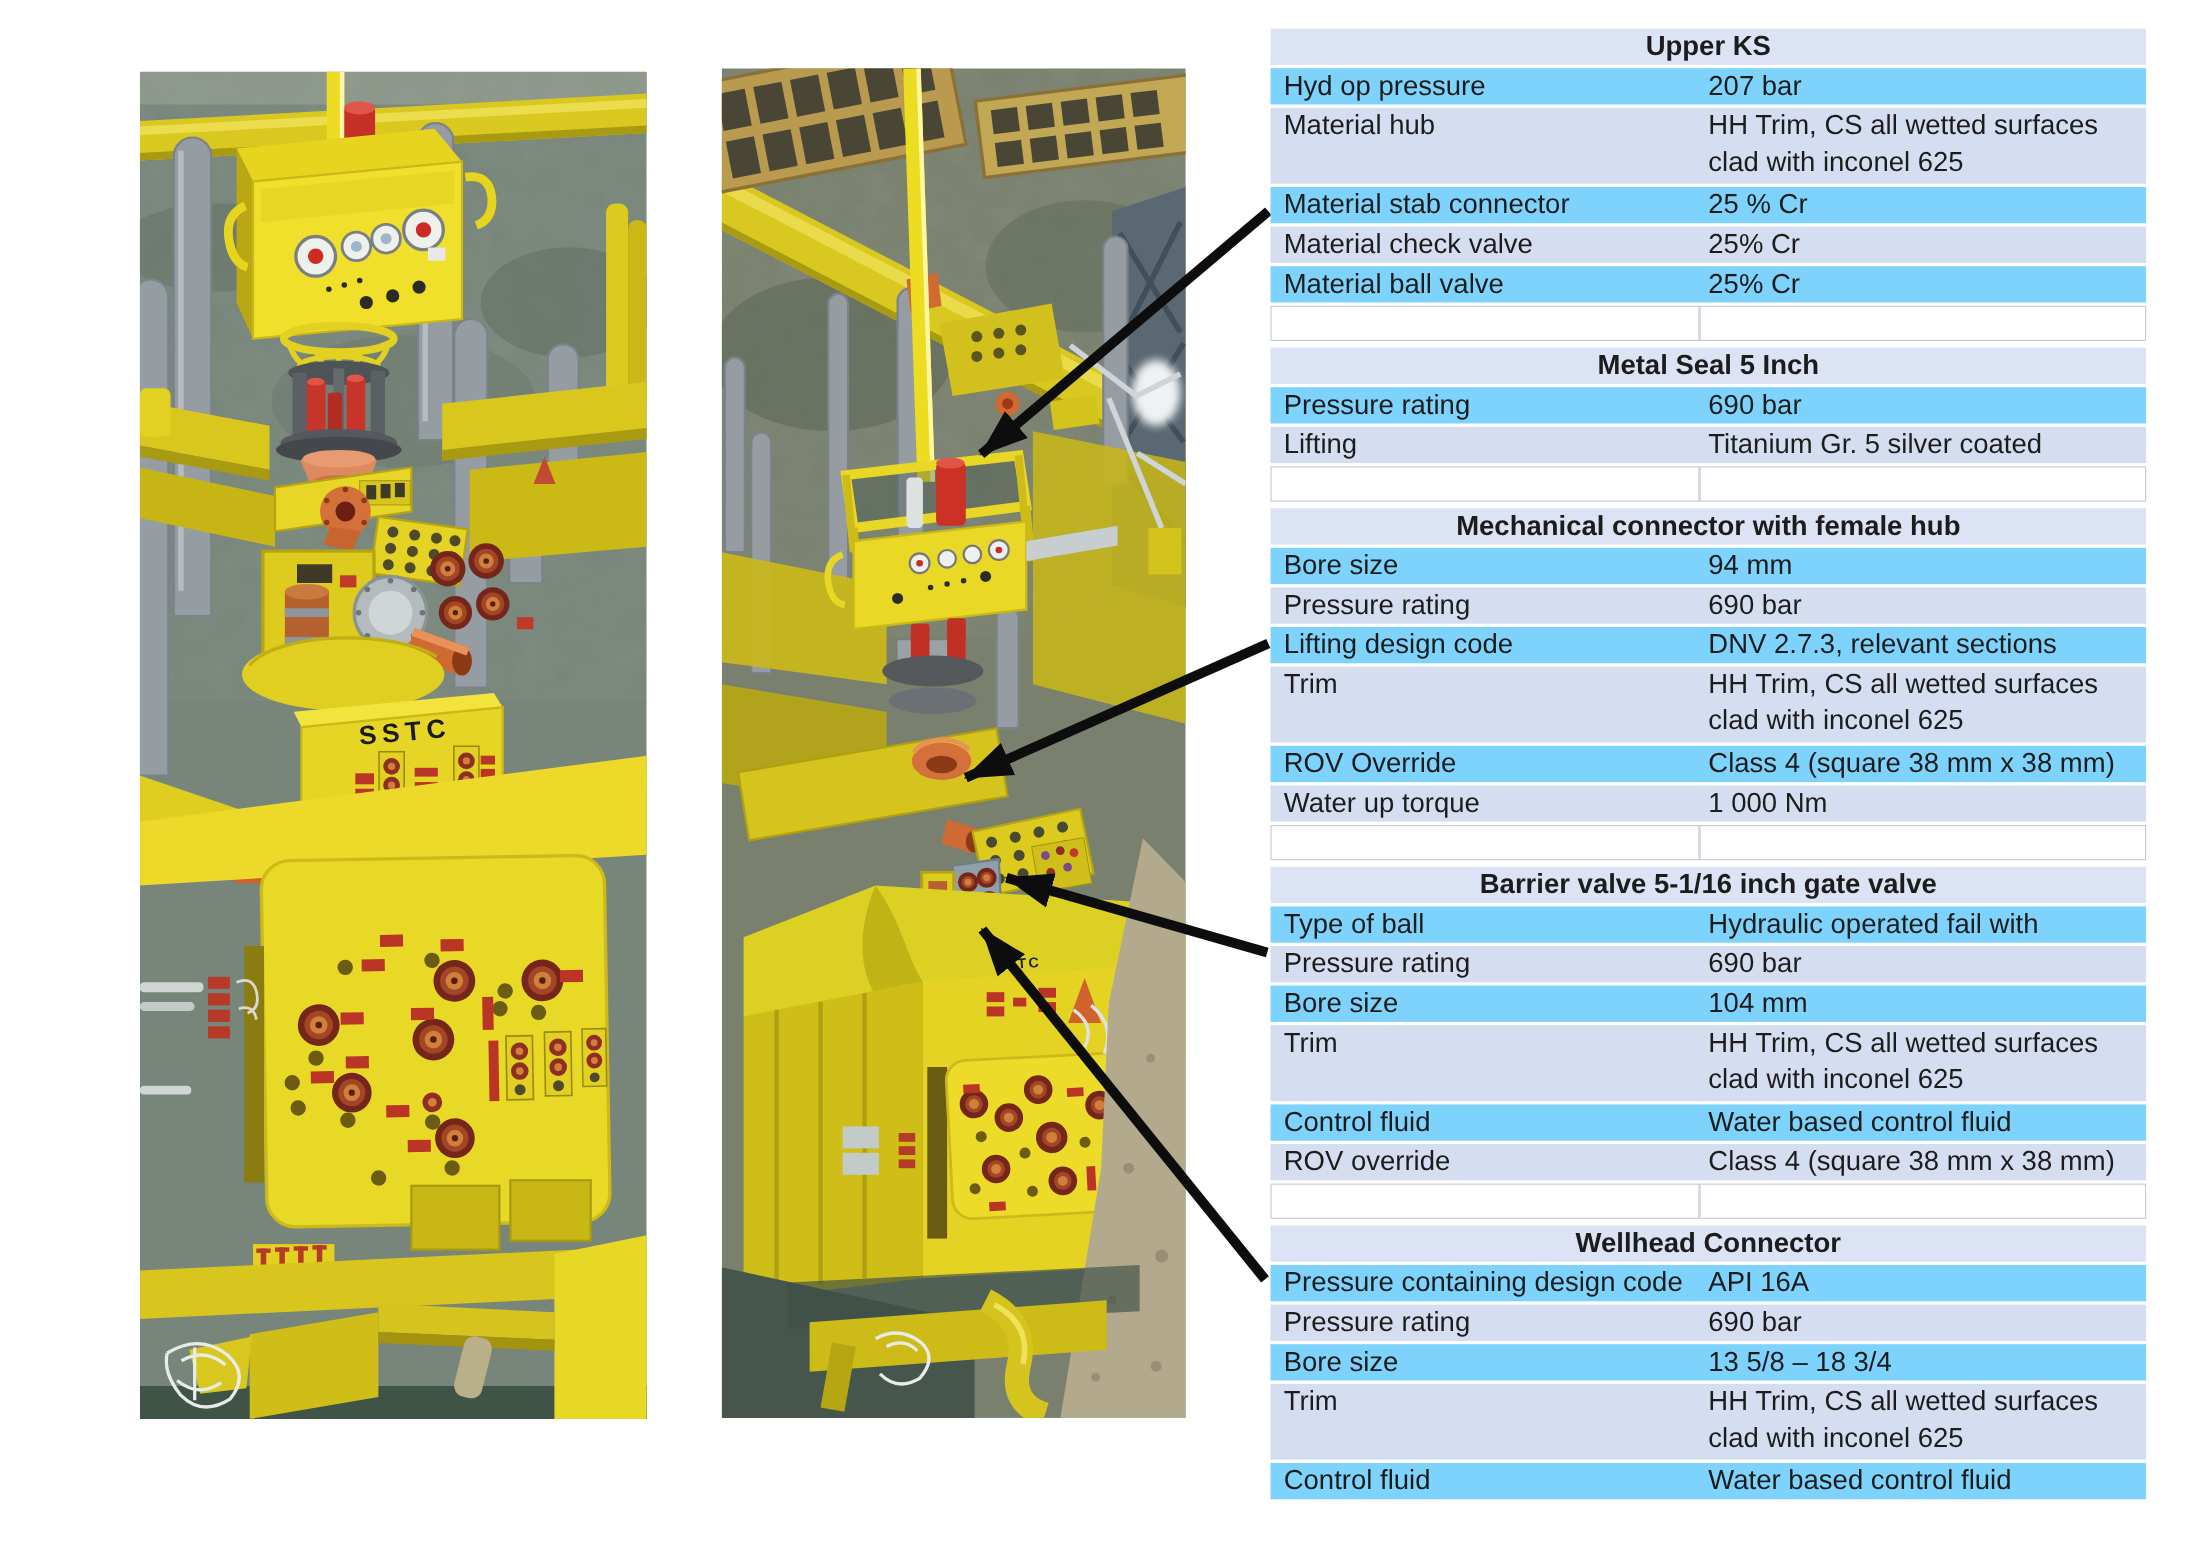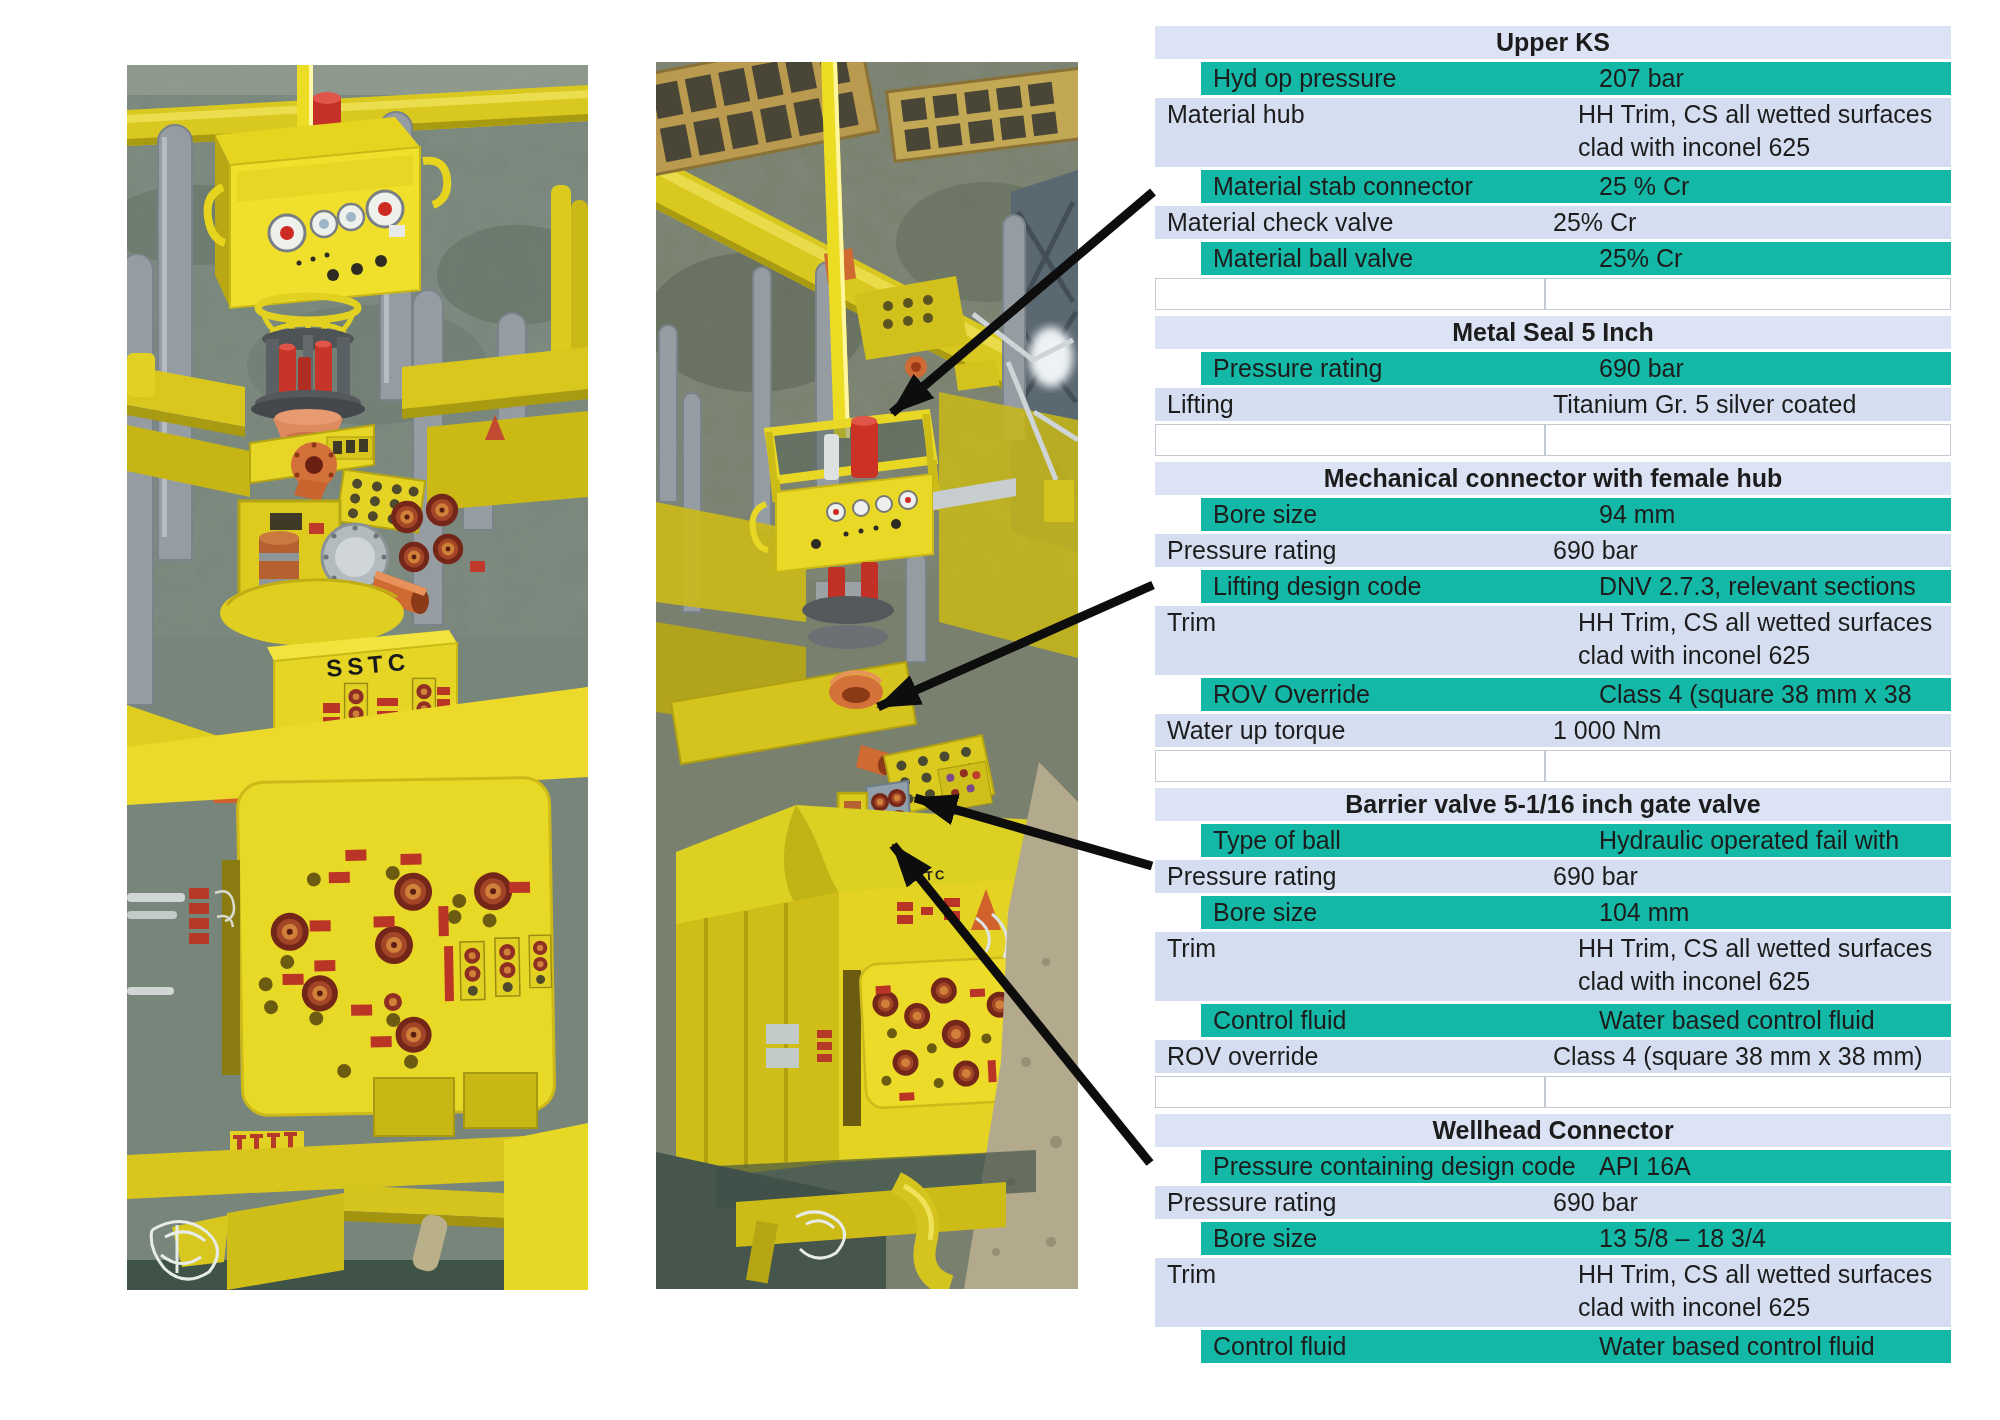--- a/index.html
+++ b/index.html
@@ -5,23 +5,23 @@
   html,body{margin:0;padding:0;}
   body{width:2000px;height:1420px;position:relative;background:#ffffff;
        font-family:"Liberation Sans",sans-serif;overflow:hidden;}
   .photo{position:absolute;overflow:hidden;}
   #photo-left{left:127px;top:65px;width:461px;height:1225px;}
   #photo-mid{left:656px;top:62px;width:422px;height:1227px;}
   #arrow-layer{position:absolute;left:0;top:0;width:2000px;height:1420px;pointer-events:none;}
   
   #spec-table{position:absolute;left:1155px;top:26px;width:796px;color:#1c1c1c;font-size:25px;}
   .trow{display:flex;height:33px;margin-bottom:3px;line-height:33px;}
-  .trow.r2{height:69px;gap:25px;}
+  .trow.r2{height:69px;}
   .hrow{background:#dbe3f4;font-weight:bold;justify-content:center;text-align:center;}
-  .bd{background:#14b8a6;margin-left:46px;}
+  .bd{background:#7dd3fc;}
   .bl{background:#d5def0;}
   .erow{height:32px;margin-bottom:6px;background:#ffffff;}
   .erow .cl,.erow .cv{border:1px solid #c3cad4;}
   .cl{width:390px;padding-left:12px;box-sizing:border-box;overflow:hidden;}
   .cv{flex:1;padding-left:8px;box-sizing:border-box;white-space:pre-line;overflow:hidden;}
   svg text{font-family:"Liberation Sans",sans-serif;}
 </style>
 </head>
 <body>
 

